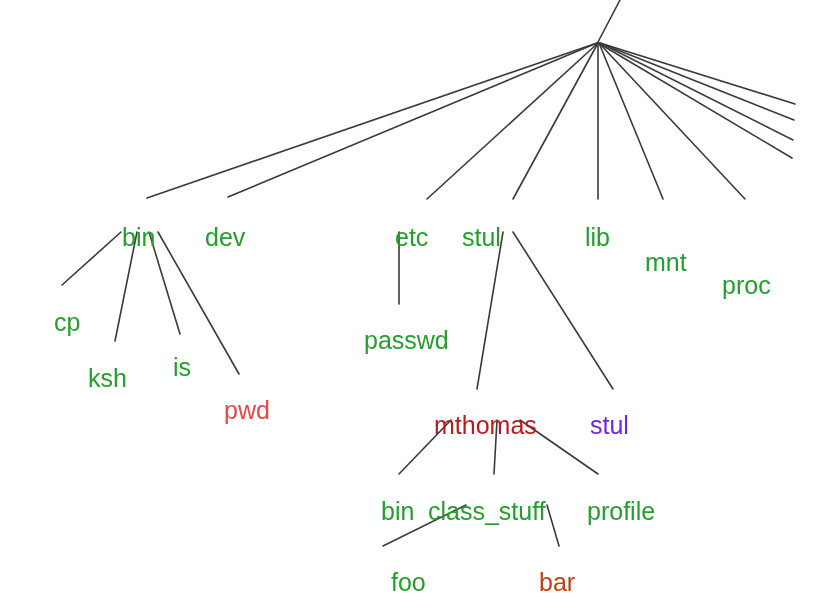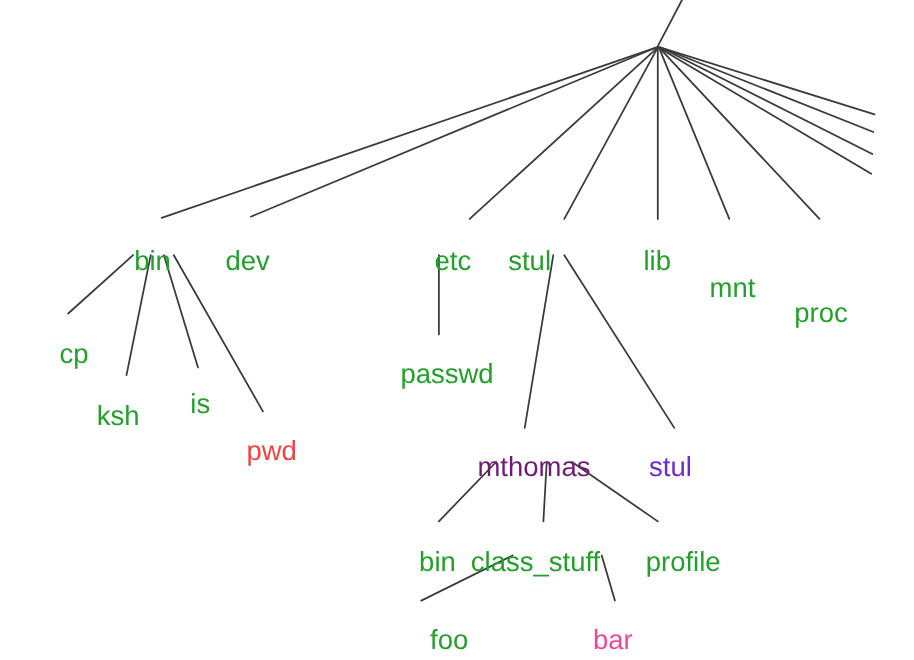--- a/index.html
+++ b/index.html
@@ -77,22 +77,22 @@
       <div class="node-label" style="left: 395px; top: 225px; color: rgb(35, 160, 43);">etc</div>
       <div class="node-label" style="left: 462px; top: 225px; color: rgb(35, 160, 43);">stul</div>
       <div class="node-label" style="left: 585px; top: 225px; color: rgb(35, 160, 43);">lib</div>
       <div class="node-label" style="left: 645px; top: 225px; color: rgb(35, 160, 43); margin-top: 25px;">mnt</div>
       <div class="node-label" style="left: 722px; top: 225px; color: rgb(35, 160, 43); margin-top: 48px;">proc</div>
       <div class="node-label" style="left: 54px; top: 310px; color: rgb(35, 160, 43);">cp</div>
       <div class="node-label" style="left: 88px; top: 366px; color: rgb(35, 160, 43);">ksh</div>
       <div class="node-label" style="left: 173px; top: 355px; color: rgb(35, 160, 43);">is</div>
       <div class="node-label" style="left: 224px; top: 398px; color: #ef4444;">pwd</div>
       <div class="node-label" style="left: 364px; top: 328px; color: rgb(35, 160, 43);">passwd</div>
-      <div class="node-label" style="left: 434px; top: 413px; color: #701a75;">mthomas</div>
+      <div class="node-label" style="left: 434px; top: 413px; color: #b91c1c;">mthomas</div>
       <div class="node-label" style="left: 590px; top: 413px; color: #6d28d9;">stul</div>
       <div class="node-label" style="left: 381px; top: 499px; color: rgb(35, 160, 43);">bin</div>
       <div class="node-label" style="left: 428px; top: 499px; color: rgb(35, 160, 43);">class_stuff</div>
       <div class="node-label" style="left: 587px; top: 499px; color: rgb(35, 160, 43);">profile</div>
       <div class="node-label" style="left: 350px; top: 570px; color: rgb(35, 160, 43); margin-left: 41px;">foo</div>
-      <div class="node-label" style="left: 539px; top: 570px; color: #ec4899;">bar</div>
+      <div class="node-label" style="left: 539px; top: 570px; color: #c2410c;">bar</div>
     </div>
 
 </div>
 
 </body></html>

